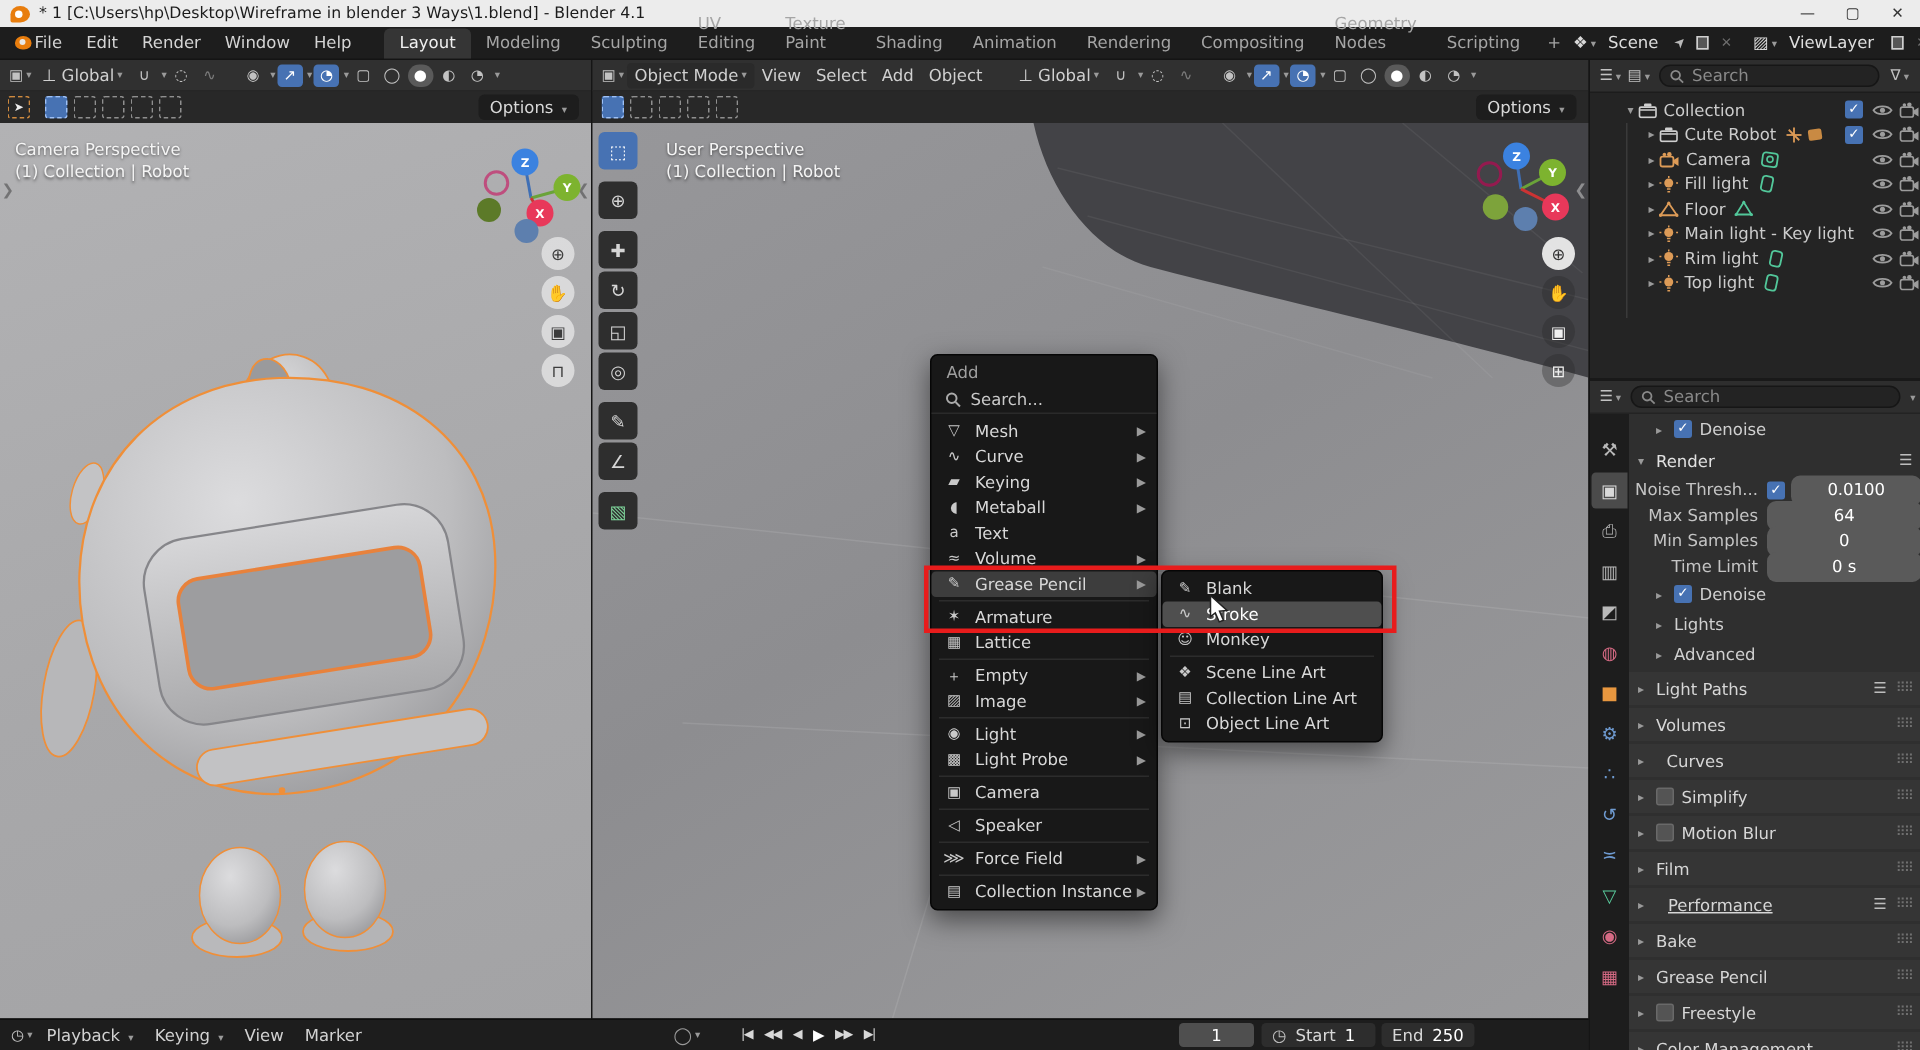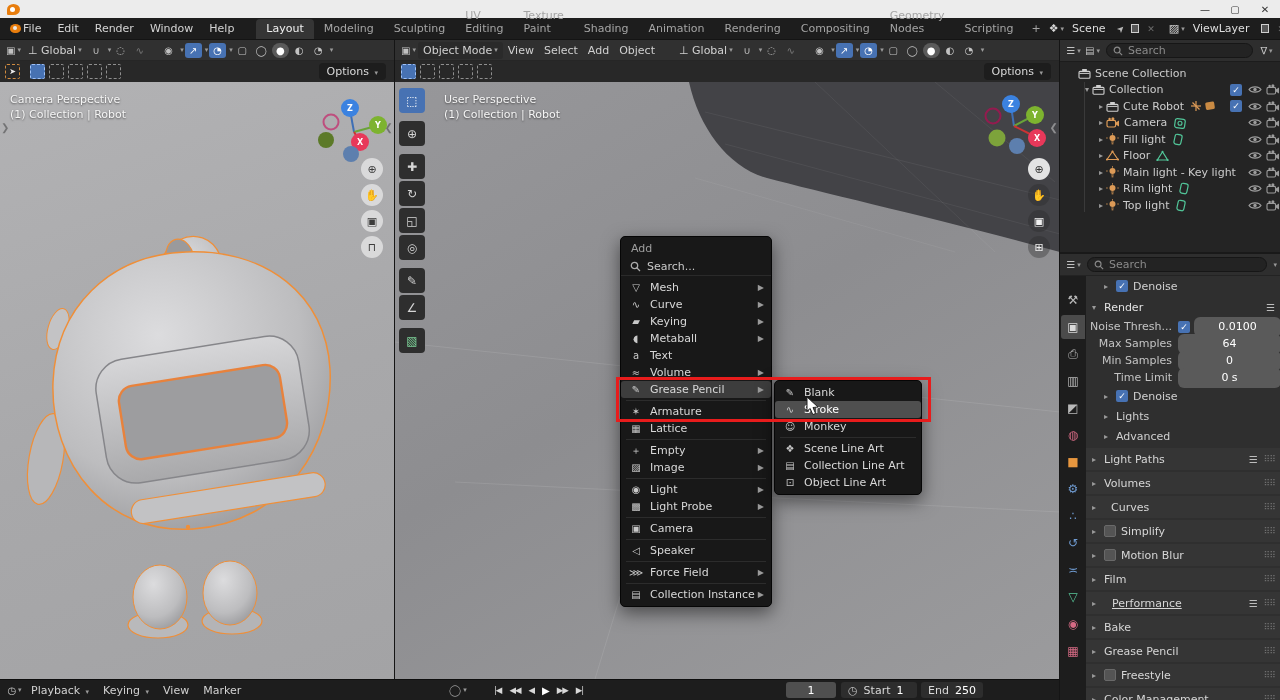--- a/index.html
+++ b/index.html
@@ -151,20 +151,21 @@
             display:flex; align-items:center; padding:0 7px; gap:6px; }
   .gizmo-label { font-size:8px; font-weight:bold; fill:#fff; }
 </style>
 </head>
 <body>
 
 <div id="app">
 
   <div id="titlebar" class="abs">
     <div id="blender-logo"></div>
+    <span id="title-text">* 1 [C:\Users\hp\Desktop\Wireframe in blender 3 Ways\1.blend] - Blender 4.1</span>
     <div id="win-controls">
       <span class="win-btn">—</span>
       <span class="win-btn">▢</span>
       <span class="win-btn">✕</span>
     </div>
   </div>
 
   <div id="topbar" class="abs">
     <div id="topbar-logo"></div>
     <div id="menu-strip" class="row">
@@ -554,31 +555,20 @@
         <svg width="10" height="10" viewBox="0 0 11 11" style="margin-right:5px;">
           <circle cx="4.5" cy="4.5" r="3.2" fill="none" stroke="#8a8a8a" stroke-width="1.3"></circle>
           <line x1="7" y1="7" x2="10" y2="10" stroke="#8a8a8a" stroke-width="1.3"></line>
         </svg>
         <span>Search</span>
       </div>
       <span class="hdr-ico">∇<span class="small-caret">▾</span></span>
     </div>
     <div id="outliner-rows" style="position:relative;padding-top:3px;">
         <div class="guide" style="top:20px;height:130px;"></div>
-        <div class="ol-row" style="padding-left:8px;">
-      <span class="ol-exp"></span>
-          <svg width="13" height="11" viewBox="0 0 13 11" style="flex:none">
-            <rect x="1" y="3.4" width="11" height="6.8" rx="1" fill="none" stroke="#cfcfcf" stroke-width="1.1"></rect>
-            <line x1="1.4" y1="5.4" x2="11.6" y2="5.4" stroke="#cfcfcf" stroke-width="1"></line>
-            <rect x="4" y="1" width="5" height="2" rx="0.8" fill="#cfcfcf"></rect>
-          </svg>
-          <span class="ol-label">Scene Collection</span>
-      <span style="margin-left:6px;display:flex;gap:2px;"></span>
-
-    </div>
         <div class="ol-row" style="padding-left:22px;">
       <span class="ol-exp">▾</span>
           <svg width="13" height="11" viewBox="0 0 13 11" style="flex:none">
             <rect x="1" y="3.4" width="11" height="6.8" rx="1" fill="none" stroke="#cfcfcf" stroke-width="1.1"></rect>
             <line x1="1.4" y1="5.4" x2="11.6" y2="5.4" stroke="#cfcfcf" stroke-width="1"></line>
             <rect x="4" y="1" width="5" height="2" rx="0.8" fill="#cfcfcf"></rect>
           </svg>
           <span class="ol-label">Collection</span>
       <span style="margin-left:6px;display:flex;gap:2px;"></span>
       <span class="ol-ctrl" style="left:169px;width:14px;">

